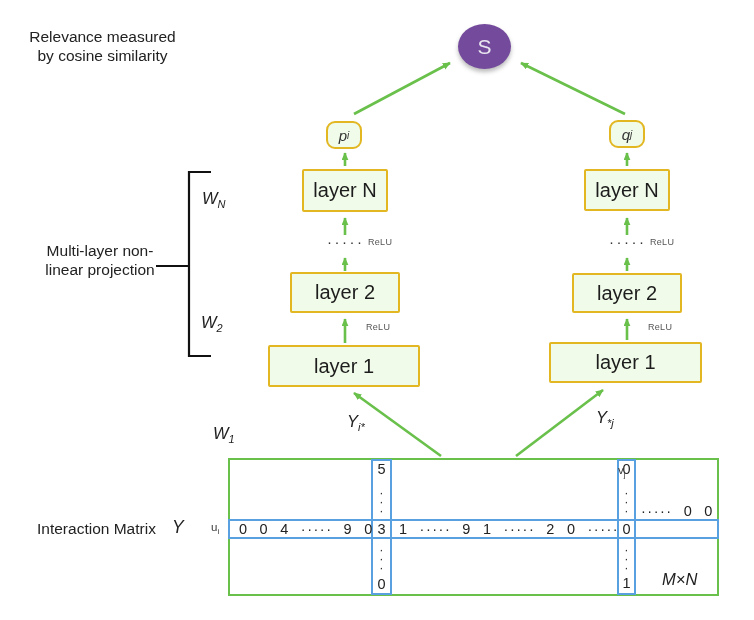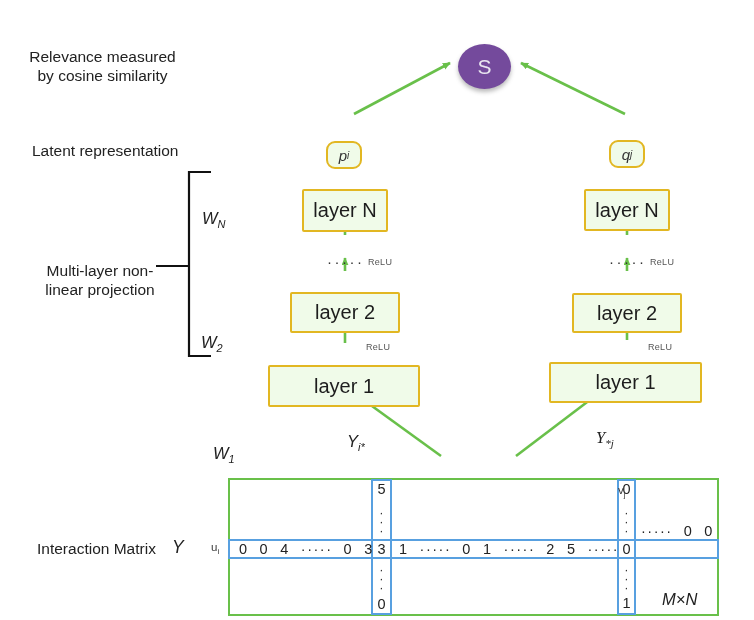--- a/index.html
+++ b/index.html
@@ -1,20 +1,20 @@
 <!DOCTYPE html>
 <html><head>
 <meta charset="utf-8">
 <style>
   html,body{margin:0;padding:0;background:#ffffff;}
   .canvas{
     position:relative;width:754px;height:620px;background:#ffffff;overflow:hidden;
     font-family:"Liberation Sans", sans-serif;color:#2d2d2d;
   }
-  .abs{position:absolute;margin-top:20px;}
+  .abs{position:absolute;}
   svg.overlay{position:absolute;left:0;top:0;pointer-events:none;}
   
   .note{font-size:15.5px;line-height:19px;color:#222;white-space:pre-line;}
   .center{text-align:center;}
   
   .layerbox{
     box-sizing:border-box;border:2.5px solid #e2b722;background:#f0fbe9;
     display:flex;align-items:center;justify-content:center;
     font-size:20px;color:#1d1d1d;border-radius:2px;
   }
@@ -71,21 +71,20 @@
       <line x1="516" y1="456" x2="603" y2="390" marker-end="url(#ah)"></line>
     </g>
     <g stroke="#111111" stroke-width="2.2" fill="none">
       <polyline points="211,172 189,172 189,356 211,356"></polyline>
       <line x1="156" y1="266" x2="189" y2="266"></line>
     </g>
   </svg>
 
   <div class="abs note center" style="left:15px;top:27px;width:175px;">Relevance measured
 by cosine similarity</div>
-  <div class="abs note" style="left:32px;top:121px;">Latent representation</div>
   <div class="abs note center" style="left:25px;top:241px;width:150px;">Multi-layer non-
 linear projection</div>
   <div class="abs note" style="left:37px;top:519px;">Interaction Matrix</div>
   <div class="abs math" style="left:172px;top:517px;font-size:17.5px;">Y</div>
 
   <div class="abs math" style="left:202px;top:189px;"><span>W</span><sub>N</sub></div>
   <div class="abs math" style="left:201px;top:313px;"><span>W</span><sub>2</sub></div>
   <div class="abs math" style="left:213px;top:424px;"><span>W</span><sub>1</sub></div>
 
   <div class="abs score" style="left:458px;top:24px;width:53px;height:45px;">S</div>
@@ -107,32 +106,32 @@
   <div class="abs latentbox" style="left:609px;top:120px;width:36px;height:28px;">
     <span>q</span>
       <sub>j</sub>
   </div>
   <div class="abs layerbox" style="left:584px;top:169px;width:86px;height:42px;">layer N</div>
   <div class="abs hdots" style="left:609px;top:233px;">·····</div>
   <div class="abs relu" style="left:650px;top:237px;">ReLU</div>
   <div class="abs layerbox" style="left:572px;top:273px;width:110px;height:40px;">layer 2</div>
   <div class="abs relu" style="left:648px;top:322px;">ReLU</div>
   <div class="abs layerbox" style="left:549px;top:342px;width:153px;height:41px;">layer 1</div>
-  <div class="abs math" style="left:596px;top:408px;font-family:Liberation Serif, serif;">
+  <div class="abs math" style="left:596px;top:408px;">
     <span>Y</span><sub>*j</sub>
   </div>
 
   <div class="abs matrix-outer" style="left:228px;top:458px;width:491px;height:138px;"></div>
 
   <div class="abs blue-row" style="left:228px;top:519px;width:491px;height:20px;"></div>
   <div class="abs blue-col" style="left:371px;top:459px;width:21px;height:136px;"></div>
   <div class="abs blue-col" style="left:617px;top:459px;width:19px;height:136px;"></div>
 
-  <div class="abs mval" style="left:239px;top:521px;">0  0  4  ·····  0  3</div>
-  <div class="abs mval" style="left:399px;top:521px;">1  ·····  0  1  ·····  2  5  ·····</div>
+  <div class="abs mval" style="left:239px;top:521px;">0  0  4  ·····  9  0</div>
+  <div class="abs mval" style="left:399px;top:521px;">1  ·····  9  1  ·····  2  0  ·····</div>
   <div class="abs mval" style="left:641px;top:503px;">·····  0  0</div>
   <div class="abs mcell" style="left:371px;top:521px;width:21px;">3</div>
   <div class="abs mcell" style="left:617px;top:521px;width:19px;">0</div>
 
   <div class="abs mcell" style="left:371px;top:461px;width:21px;">5</div>
   <div class="abs vdots" style="left:371px;top:488px;width:21px;">·
 ·
 ·</div>
   <div class="abs vdots" style="left:371px;top:545px;width:21px;">·
 ·

